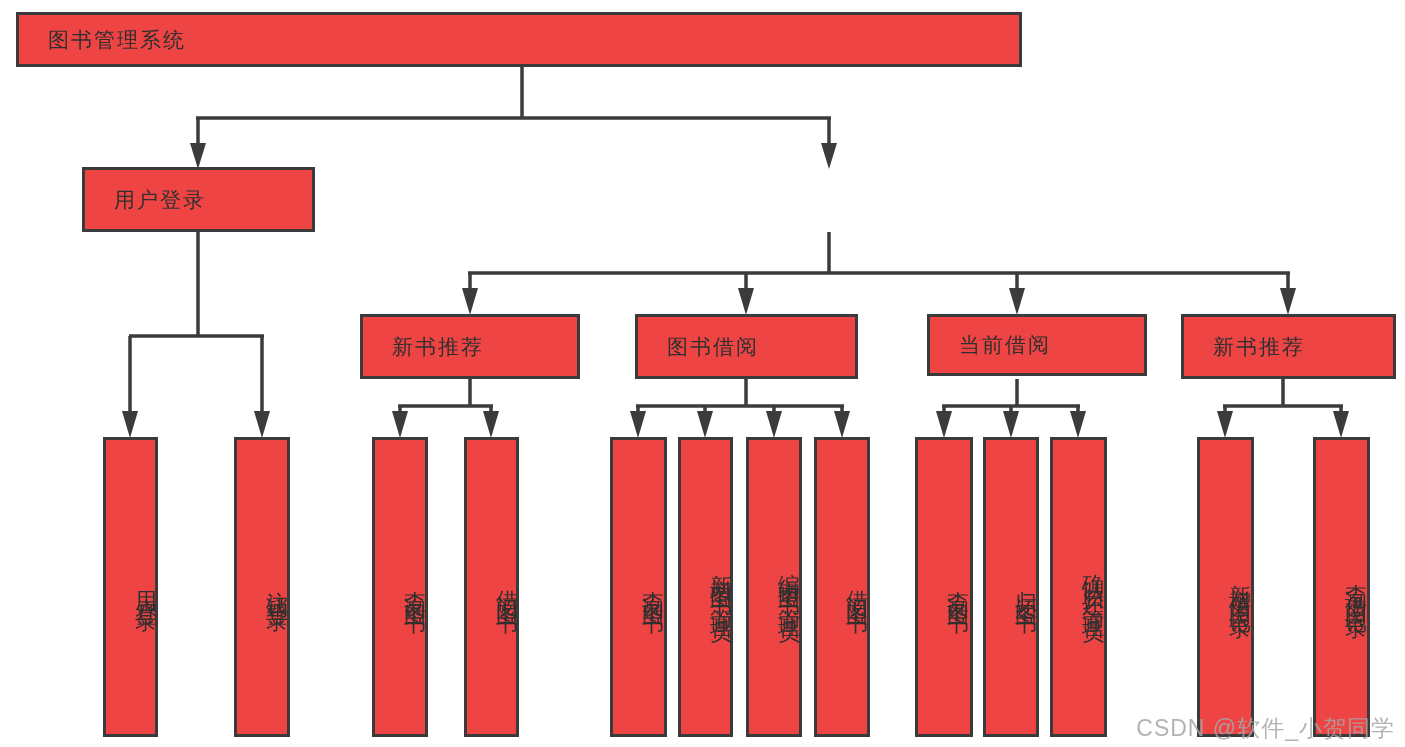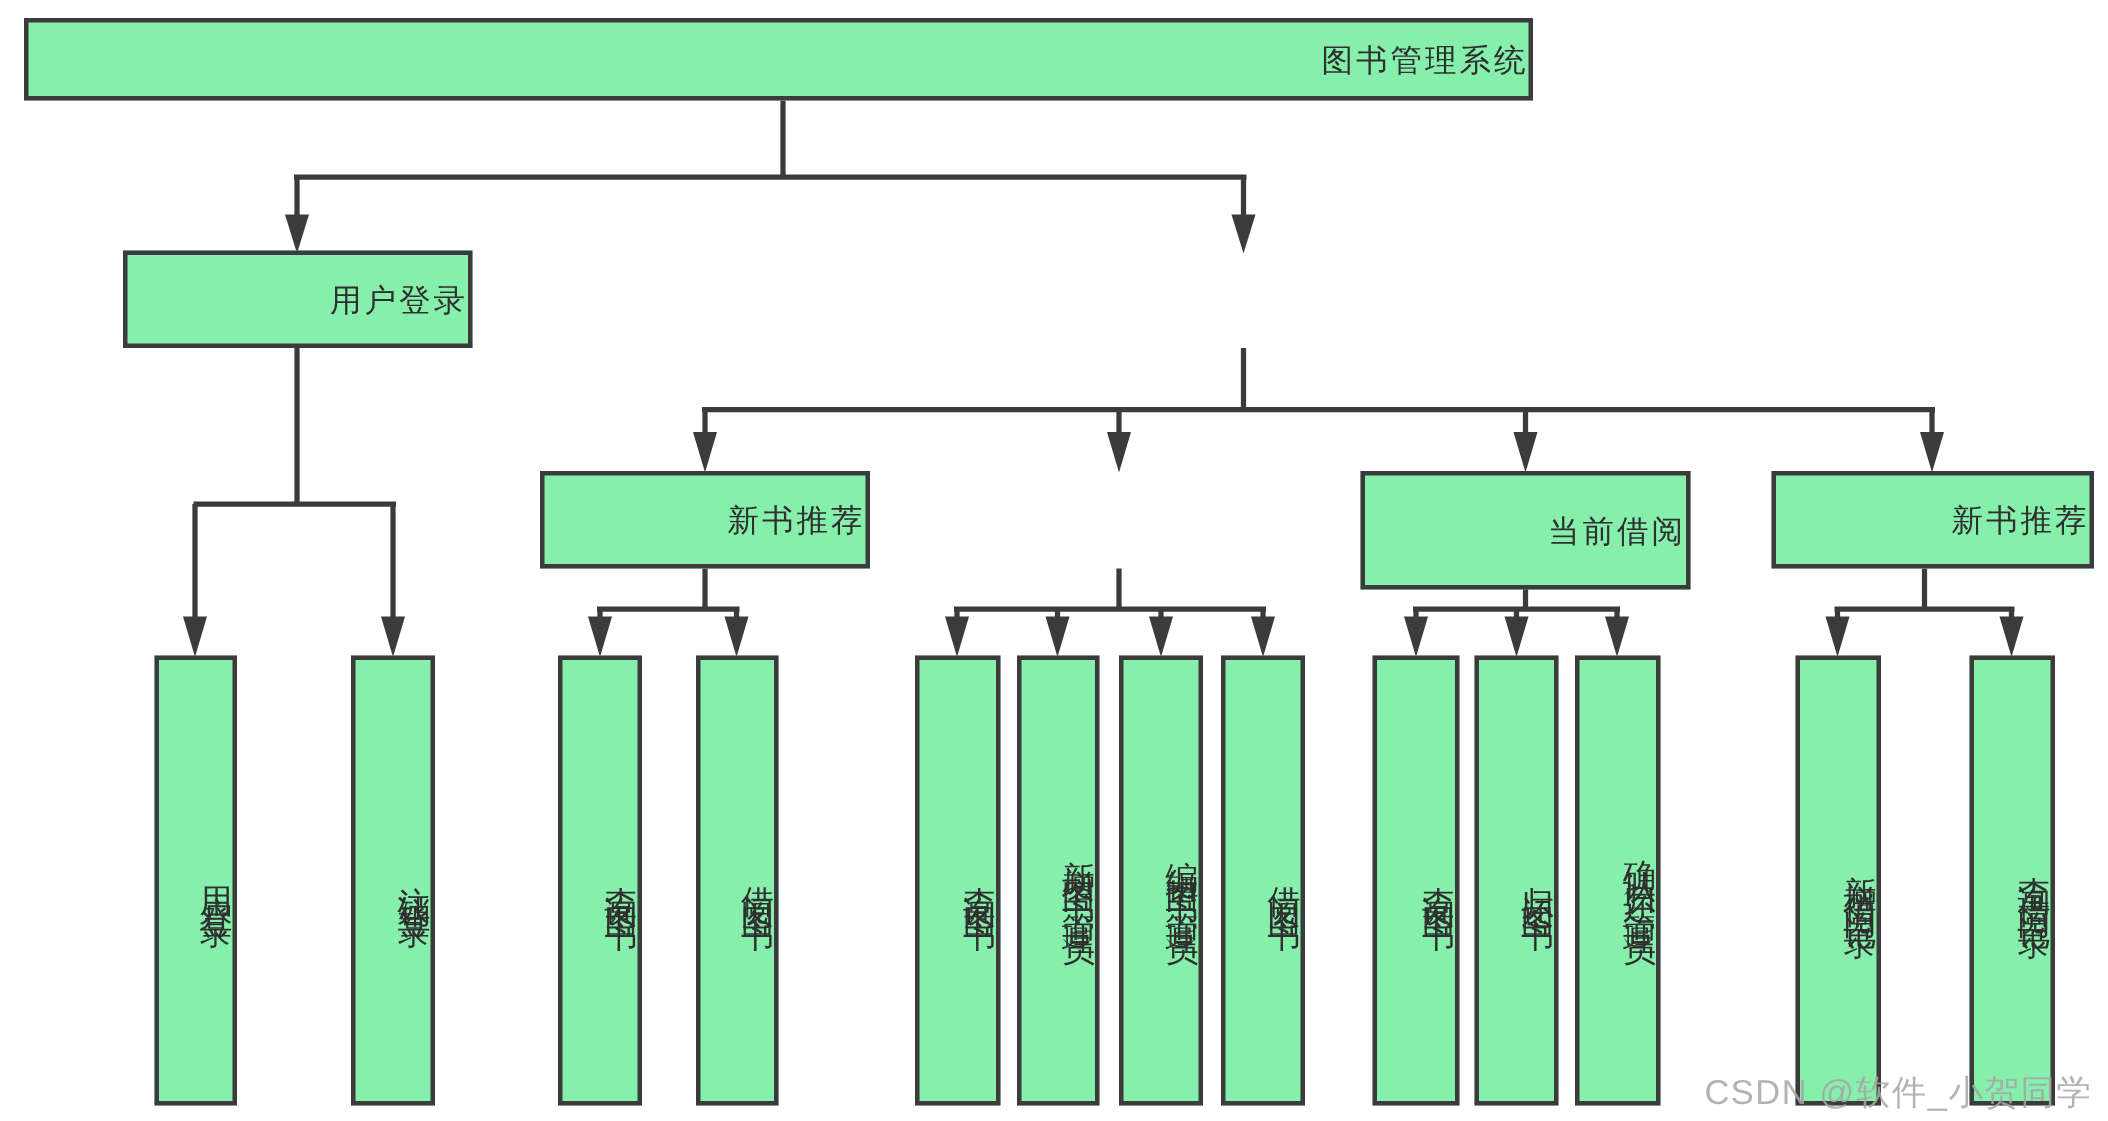--- a/index.html
+++ b/index.html
@@ -9,25 +9,26 @@
     height: 747px;
     background: var(--background, #ffffff);
     font-family: "Liberation Sans", sans-serif;
     color: var(--text, #2f2f2f);
     overflow: hidden;
   }
   .box {
     position: absolute;
     box-sizing: border-box;
     border: 3px solid var(--line, #3b3b3b);
-    background: #86efac;
+    background: #ef4444;
     display: flex;
     align-items: center;
-    justify-content: flex-end;
+    justify-content: flex-start;
     z-index: 2;
+    padding-left: 29px;
   }
   .hlabel {
     font-size: 21px;
     letter-spacing: 2px;
     white-space: nowrap;
   }
   .vlabel {
     writing-mode: vertical-rl;
     text-orientation: mixed;
     font-size: 22px;
@@ -114,21 +115,24 @@
     <span class="hlabel">图书管理系统</span>
   </div>
 
   <div class="box" style="left:82px;top:167px;width:233px;height:65px;">
     <span class="hlabel">用户登录</span>
   </div>
 
   <div class="box" style="left:360px;top:314px;width:220px;height:65px;">
     <span class="hlabel">新书推荐</span>
   </div>
-  <div class="box" style="left:907px;top:314px;width:220px;height:79px;">
+  <div class="box" style="left:635px;top:314px;width:223px;height:65px;">
+    <span class="hlabel">图书借阅</span>
+  </div>
+  <div class="box" style="left:927px;top:314px;width:220px;height:62px;">
     <span class="hlabel">当前借阅</span>
   </div>
   <div class="box" style="left:1181px;top:314px;width:215px;height:65px;">
     <span class="hlabel">新书推荐</span>
   </div>
 
   <div class="box" style="left:103px;top:437px;width:55px;height:300px;">
     <div class="vlabel">用户登录</div>
   </div>
   <div class="box" style="left:234px;top:437px;width:56px;height:300px;">

